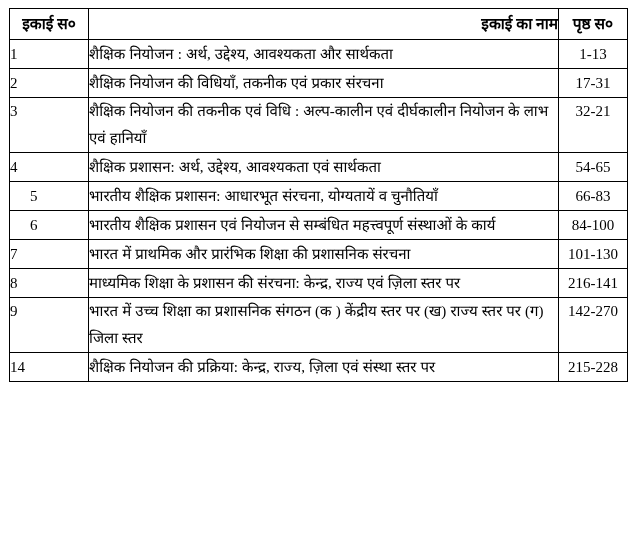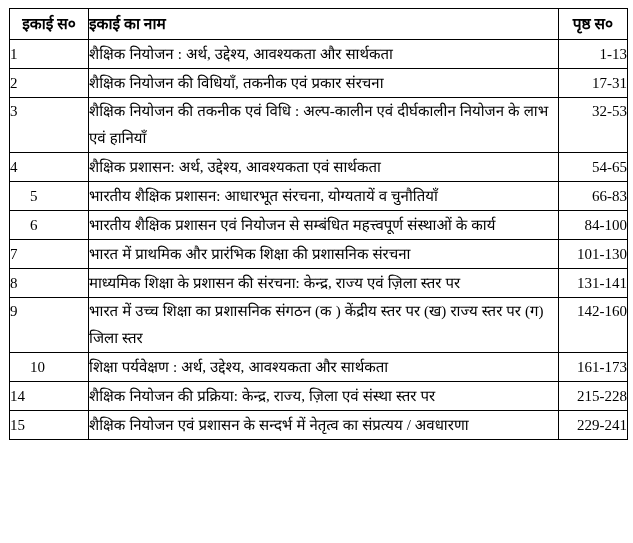--- a/index.html
+++ b/index.html
@@ -47,21 +47,21 @@
     font-size: 15.5px;
     line-height: 29px;
     height: 29px;
     white-space: nowrap;
   }
   .hd-unit {
     text-align: center;
     padding-left: 1px;
   }
   .hd-name {
-    text-align: left;
+    text-align: right;
     padding-right: 94px;
   }
   .hd-page {
     text-align: center;
     padding-left: 2px;
     border-radius: 12px;
   }
 
   
   .cell {
@@ -82,21 +82,21 @@
     padding-left: 20px;
   }
   .c-txt {
     text-align: left;
     padding-left: 8px;
     padding-right: 4px;
     white-space: normal;
     word-spacing: 0.3px;
   }
   .c-pg {
-    text-align: right;
+    text-align: center;
     padding-left: 7px;
     white-space: nowrap;
   }
 </style>
 </head>
 <body>
 
 <div id="page">
 
   <table class="toc">
@@ -119,21 +119,21 @@
           <td class="cell c-pg">1-13</td>
         </tr>
         <tr>
           <td class="cell c-num">2</td>
           <td class="cell c-txt">शैक्षिक नियोजन की विधियाँ, तकनीक एवं प्रकार संरचना</td>
           <td class="cell c-pg">17-31</td>
         </tr>
         <tr>
           <td class="cell c-num two-line">3</td>
           <td class="cell c-txt two-line">शैक्षिक नियोजन की तकनीक एवं विधि : अल्प-कालीन एवं दीर्घकालीन नियोजन के लाभ एवं हानियाँ</td>
-          <td class="cell c-pg two-line">32-53</td>
+          <td class="cell c-pg two-line">32-21</td>
         </tr>
         <tr>
           <td class="cell c-num">4</td>
           <td class="cell c-txt">शैक्षिक प्रशासन: अर्थ, उद्देश्य, आवश्यकता एवं सार्थकता</td>
           <td class="cell c-pg">54-65</td>
         </tr>
         <tr>
           <td class="cell c-num indent">5</td>
           <td class="cell c-txt">भारतीय शैक्षिक प्रशासन: आधारभूत संरचना, योग्यतायें व चुनौतियाँ</td>
           <td class="cell c-pg">66-83</td>
@@ -144,38 +144,28 @@
           <td class="cell c-pg">84-100</td>
         </tr>
         <tr>
           <td class="cell c-num">7</td>
           <td class="cell c-txt">भारत में प्राथमिक और प्रारंभिक शिक्षा की प्रशासनिक संरचना</td>
           <td class="cell c-pg">101-130</td>
         </tr>
         <tr>
           <td class="cell c-num">8</td>
           <td class="cell c-txt">माध्यमिक शिक्षा के प्रशासन की संरचना: केन्द्र, राज्य एवं ज़िला स्तर पर</td>
-          <td class="cell c-pg">131-141</td>
+          <td class="cell c-pg">216-141</td>
         </tr>
         <tr>
           <td class="cell c-num two-line">9</td>
           <td class="cell c-txt two-line">भारत में उच्च शिक्षा का प्रशासनिक संगठन  (क ) केंद्रीय स्तर पर (ख) राज्य स्तर पर (ग) जिला स्तर</td>
-          <td class="cell c-pg two-line">142-160</td>
-        </tr>
-        <tr>
-          <td class="cell c-num indent">10</td>
-          <td class="cell c-txt">शिक्षा पर्यवेक्षण : अर्थ, उद्देश्य, आवश्यकता और   सार्थकता</td>
-          <td class="cell c-pg">161-173</td>
+          <td class="cell c-pg two-line">142-270</td>
         </tr>
         <tr>
           <td class="cell c-num">14</td>
           <td class="cell c-txt">शैक्षिक नियोजन की प्रक्रिया: केन्द्र, राज्य, ज़िला एवं संस्था स्तर पर</td>
           <td class="cell c-pg">215-228</td>
-        </tr>
-        <tr>
-          <td class="cell c-num">15</td>
-          <td class="cell c-txt">शैक्षिक नियोजन एवं प्रशासन के सन्दर्भ में नेतृत्व का  संप्रत्यय / अवधारणा</td>
-          <td class="cell c-pg">229-241</td>
         </tr>
       </tbody>
   </table>
 
 </div>
 
 </body></html>

